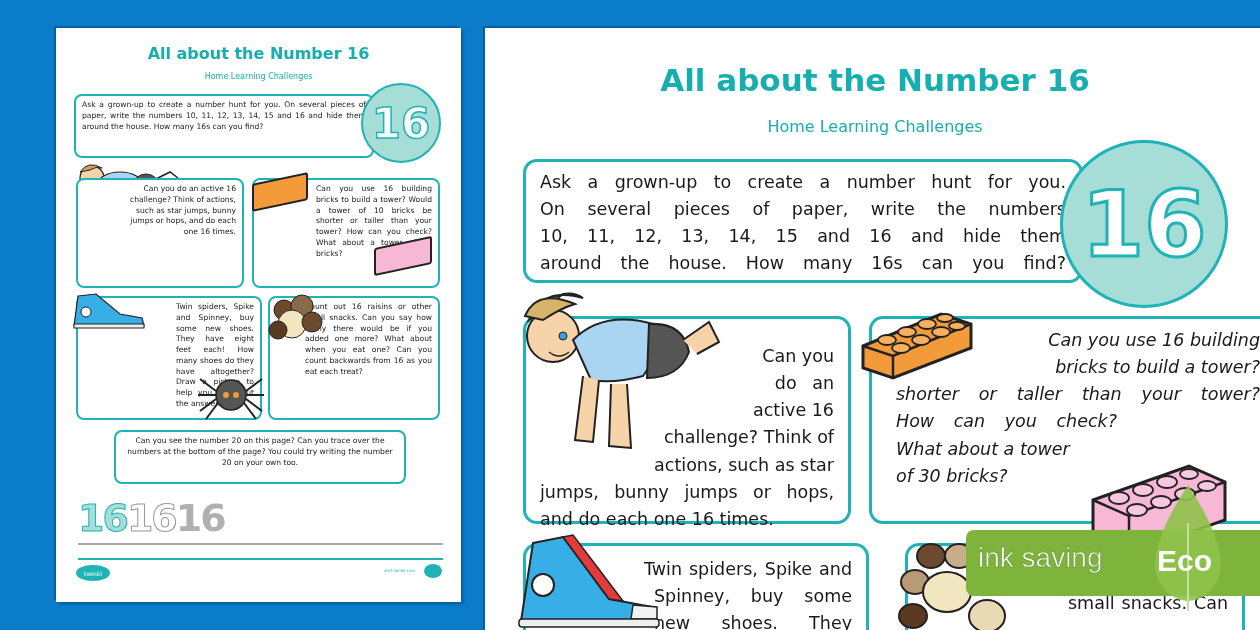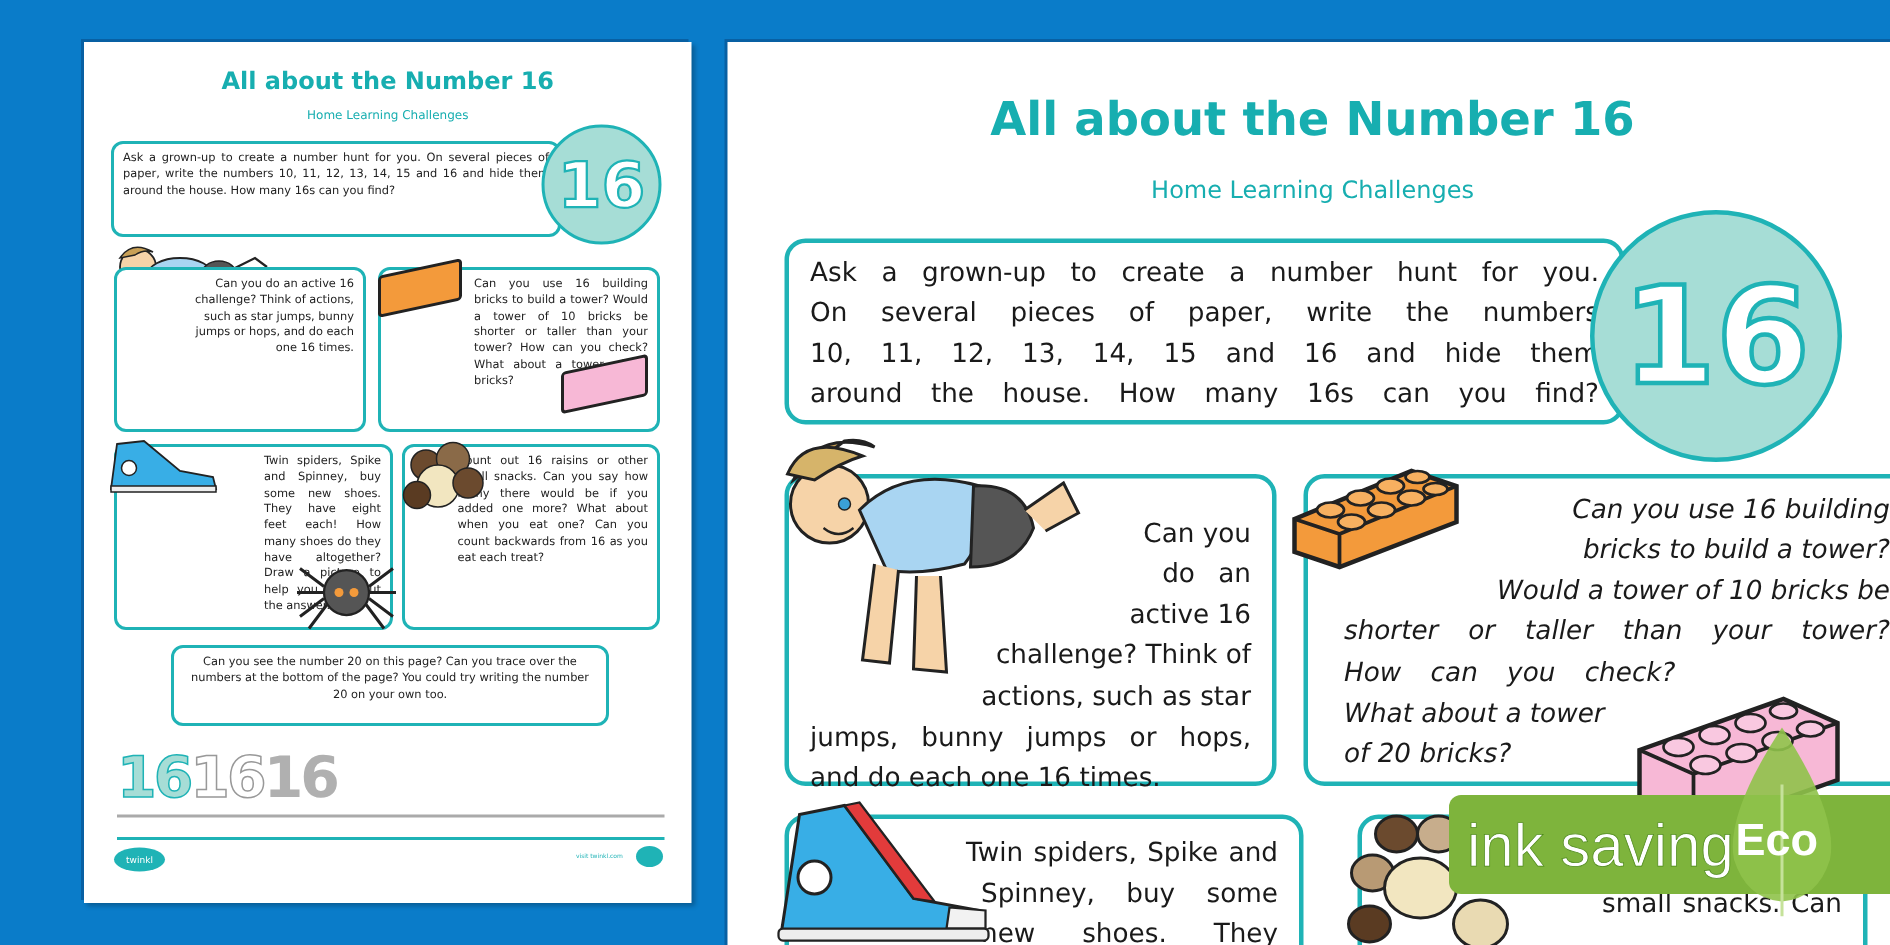--- a/index.html
+++ b/index.html
@@ -91,21 +91,21 @@
   .lt { display: block; text-align: left; }
   .brick { position: absolute; border: 2.5px solid #222; border-radius: 3px; }
 
   
   #eco {
     position: absolute; left: 966px; top: 530px; width: 294px; height: 66px;
     background: #7eb43c; border-radius: 8px 0 0 8px;
     color: #fff; font-family: "Liberation Sans", sans-serif;
   }
   #eco .ink {
-    position: absolute; left: 12px; top: 12px; font-size: 40px; color: #fff;
+    position: absolute; left: 12px; top: 12px; font-size: 28px; color: #fff;
     -webkit-text-stroke: 0.5px #4e8a1a;
   }
   #eco-leaf {
     position: absolute; left: 1150px; top: 483px; width: 76px; height: 128px;
   }
 </style>
 </head>
 <body>
 
 <div class="page" id="mini">
@@ -209,25 +209,24 @@
     <path d="M60 60 Q90 30 140 44 Q150 70 130 96 Q100 104 78 100 Z" fill="#a9d5f2" stroke="#222" stroke-width="2"></path>
     <path d="M136 44 Q170 42 176 72 Q166 98 134 98 Z" fill="#555" stroke="#222" stroke-width="2"></path>
     <path d="M170 60 L196 42 L206 62 L184 74" fill="#f6d3a8" stroke="#222" stroke-width="2"></path>
     <path d="M70 96 L62 160 L80 162 L86 100" fill="#f6d3a8" stroke="#222" stroke-width="2"></path>
     <path d="M98 104 L96 166 L118 168 L114 104" fill="#f6d3a8" stroke="#222" stroke-width="2"></path>
   </svg>
 
   <div class="bbox" id="big-bricks">
     <span class="rt">Can you use 16 building</span>
     <span class="rt">bricks to build a tower?</span>
-    <span class="rt">Would a tower of 10 bricks be</span>
     <span class="jt">shorter or taller than your tower?</span>
     <span class="lt" style="word-spacing:14px">How  can  you  check?</span>
     <span class="lt">What about a tower</span>
-    <span class="lt">of 20 bricks?</span>
+    <span class="lt">of 30 bricks?</span>
   </div>
   <svg style="position:absolute;left:372px;top:272px" width="120" height="80">
     <path d="M6 46 L84 14 L114 24 L114 48 L36 78 L6 68 Z" fill="#f39a3b" stroke="#222" stroke-width="3"></path>
     <path d="M6 46 L36 56 L114 24 M36 56 L36 78" fill="none" stroke="#222" stroke-width="2.5"></path>
     <g fill="#f7b060" stroke="#222" stroke-width="1.8">
       <ellipse cx="30" cy="40" rx="9" ry="5"></ellipse>
         <ellipse cx="50" cy="32" rx="9" ry="5"></ellipse>
       <ellipse cx="70" cy="24" rx="9" ry="5"></ellipse>
         <ellipse cx="88" cy="18" rx="8" ry="4"></ellipse>
       <ellipse cx="44" cy="48" rx="9" ry="5"></ellipse>

